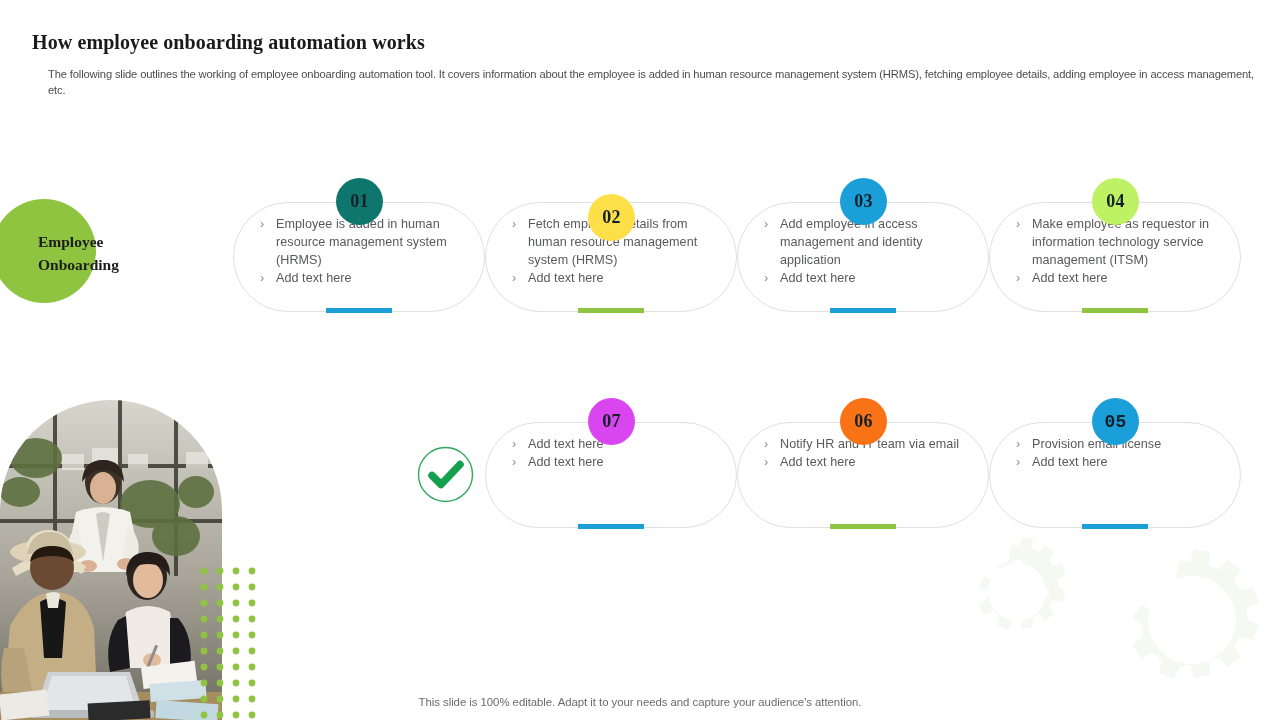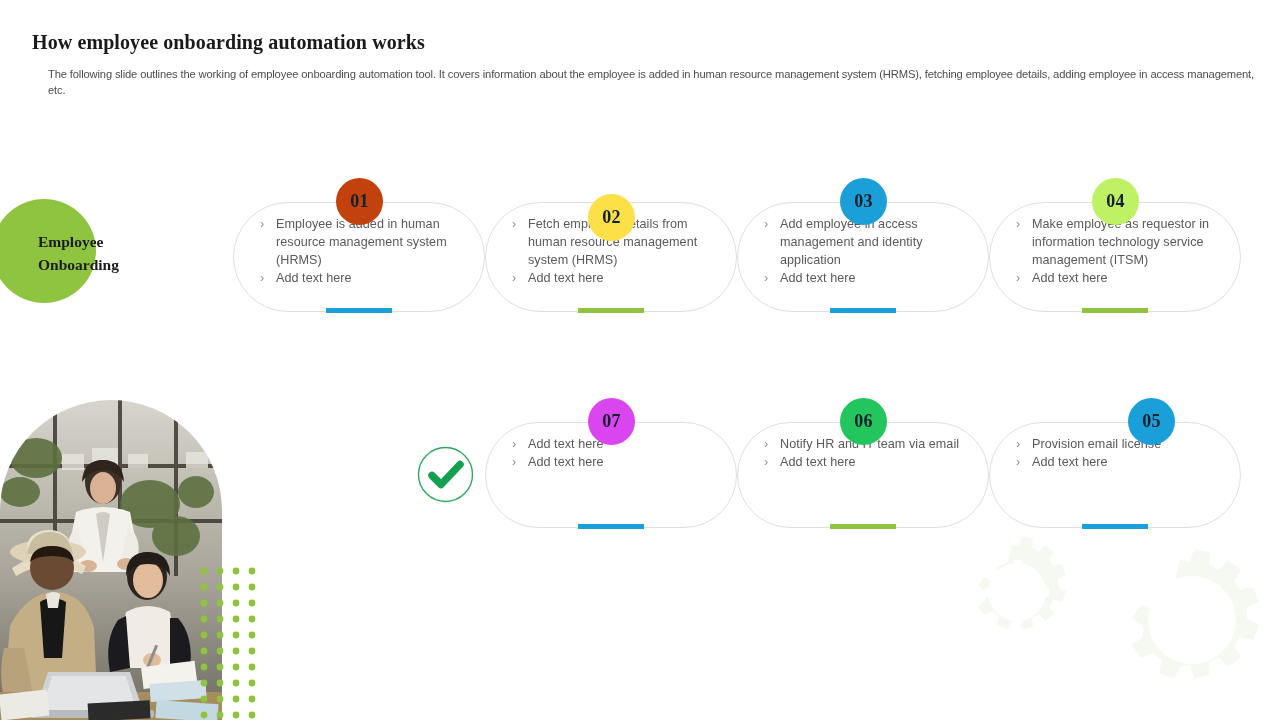--- a/index.html
+++ b/index.html
@@ -327,21 +327,21 @@
             <span class="chev">›</span>
             <span class="bullet-text">Employee is added in human resource management system (HRMS)</span>
           </div>
           <div class="bullet-row">
             <span class="chev">›</span>
             <span class="bullet-text">Add text here</span>
           </div>
         </div>
         <div class="accent-bar" style="background: rgb(27, 159, 216);"></div>
       </div>
-      <div class="badge" style="background: #c2410c; left: 336px; top: 178px;">01</div>
+      <div class="badge" style="background: #0f766e; left: 336px; top: 178px;">01</div>
       <div class="card" style="left: 485px; top: 202px; width: 252px; height: 110px;">
         <div class="card-list">
           <div class="bullet-row">
             <span class="chev">›</span>
             <span class="bullet-text">Fetch employee details from human resource management system (HRMS)</span>
           </div>
           <div class="bullet-row">
             <span class="chev">›</span>
             <span class="bullet-text">Add text here</span>
           </div>
@@ -397,31 +397,32 @@
             <span class="chev">›</span>
             <span class="bullet-text">Notify HR and IT team via email</span>
           </div>
           <div class="bullet-row">
             <span class="chev">›</span>
             <span class="bullet-text">Add text here</span>
           </div>
         </div>
         <div class="accent-bar" style="background: rgb(143, 196, 64);"></div>
       </div>
-      <div class="badge" style="background: #22c55e; left: 840px; top: 398px;">06</div>
+      <div class="badge" style="background: #f97316; left: 840px; top: 398px;">06</div>
       <div class="card" style="left: 989px; top: 422px; width: 252px; height: 106px;">
         <div class="card-list">
           <div class="bullet-row">
             <span class="chev">›</span>
             <span class="bullet-text">Provision email license</span>
           </div>
           <div class="bullet-row">
             <span class="chev">›</span>
             <span class="bullet-text">Add text here</span>
           </div>
         </div>
         <div class="accent-bar" style="background: rgb(27, 159, 216);"></div>
       </div>
-      <div class="badge" style="background: rgb(27, 159, 216); left: 1128px; top: 398px;">05</div>
+      <div class="badge" style="background: rgb(27, 159, 216); left: 1092px; top: 398px; font-family: Liberation Mono, monospace;">05</div>
     </div>
 
+  <div class="footer-note">This slide is 100% editable. Adapt it to your needs and capture your audience's attention.</div>
 
 </div>
 
 </body></html>

